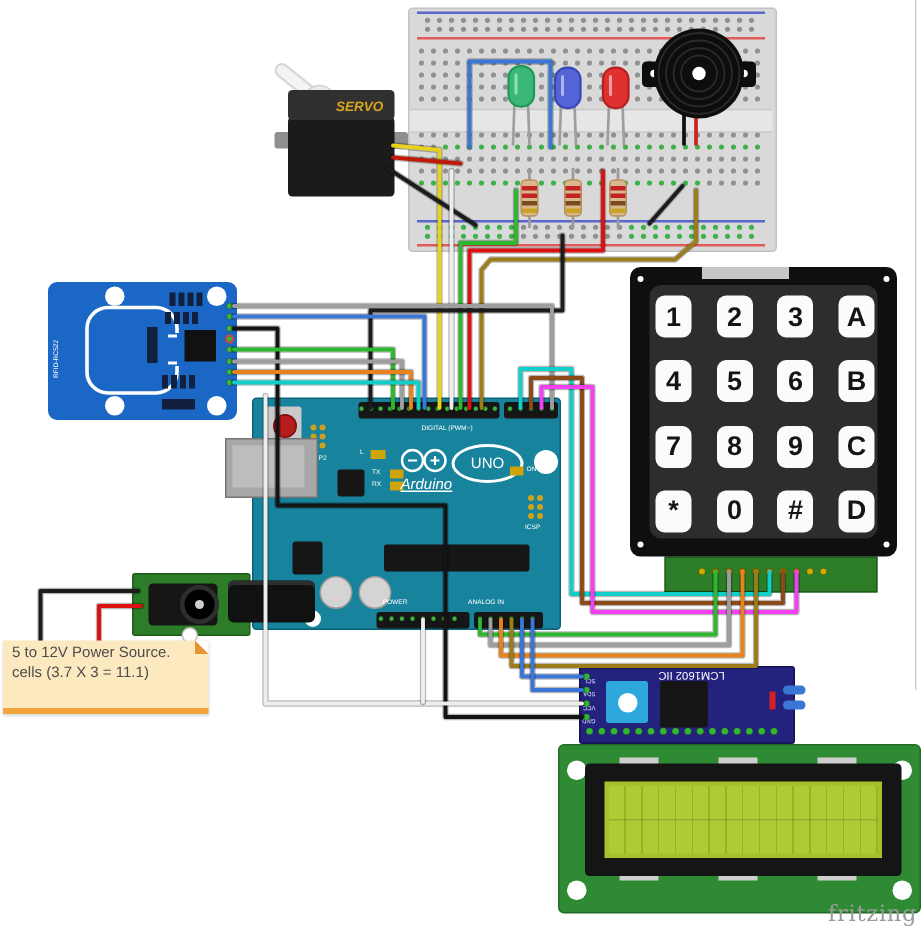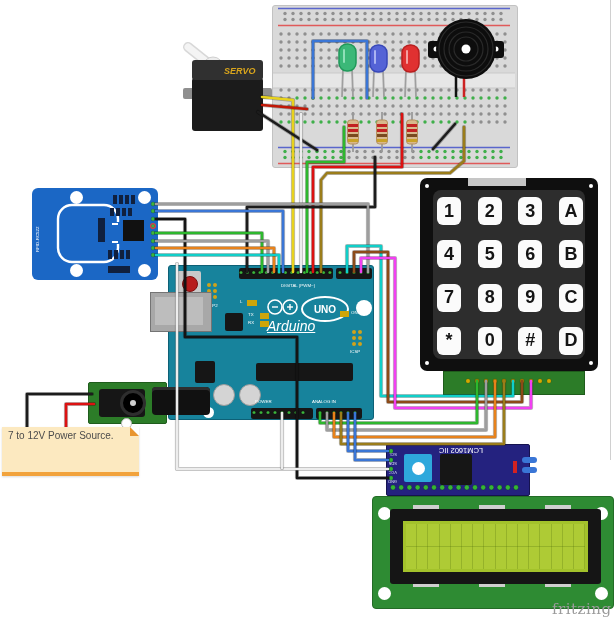--- a/index.html
+++ b/index.html
@@ -580,22 +580,22 @@
     <div class="abs t t5" style="left:79px;top:54px;">RX</div>
     <div class="abs" style="left:91px;top:55px;width:9px;height:6px;background:#cda50a;"></div>
     <svg class="abs" style="left:96px;top:32px;" width="36" height="18" viewBox="0 0 36 18">
       <circle cx="10" cy="9" r="7" fill="none" stroke="#ffffff" stroke-width="1.6"></circle>
       <circle cx="25" cy="9" r="7" fill="none" stroke="#ffffff" stroke-width="1.6"></circle>
       <line x1="7" y1="9" x2="13" y2="9" stroke="#ffffff" stroke-width="1.4"></line>
       <line x1="22" y1="9" x2="28" y2="9" stroke="#ffffff" stroke-width="1.4"></line>
       <line x1="25" y1="6" x2="25" y2="12" stroke="#ffffff" stroke-width="1.4"></line>
     </svg>
     <div class="abs" style="left:132px;top:30px;width:44px;height:22px;border:2px solid #ffffff;border-radius:50%;
-                display:flex;align-items:center;justify-content:center;color:#fff;font-size:10px;font-weight:bold;">UNO</div>
-    <div class="abs t" style="left:98px;top:52px;font-size:14px;font-style:italic;text-decoration:underline;">Arduino</div>
+                display:flex;align-items:center;justify-content:center;color:#fff;font-size:10px;font-weight:normal;">UNO</div>
+    <div class="abs t" style="left:98px;top:52px;font-size:10px;font-style:italic;text-decoration:underline;">Arduino</div>
     <div class="abs" style="left:171px;top:45px;width:9px;height:6px;background:#cda50a;"></div>
     <div class="abs t t5" style="left:182px;top:44px;">ON</div>
     <div class="abs" style="left:187px;top:34px;width:16px;height:16px;border-radius:50%;background:#ffffff;"></div>
     <div class="abs dotgrid" style="left:183px;top:64px;">
       <span class="golddot"></span>
         <span class="golddot"></span>
         <span class="golddot"></span>
       <span class="golddot"></span>
         <span class="golddot"></span>
         <span class="golddot"></span>
@@ -890,19 +890,20 @@
           <polyline points="94,404 66,404 66,430" fill="none" stroke="#dd1111" stroke-width="2.6" stroke-linecap="round" stroke-linejoin="round"></polyline>
         </g>
       </g>
   </svg>
 
   <div class="abs" style="left:610px;top:0;width:1px;height:460px;background:#d0d0d0;"></div>
 
   <div class="abs note" style="left:2px;top:427px;width:137px;height:49px;">
     <div class="fold"></div>
     <div style="padding:3px 0 0 6px;font-size:10px;line-height:12.5px;">
-      <div>7 to 12V Power Source.</div>
+      <div>5 to 12V Power Source.</div>
+      <div>cells (3.7 X 3 = 11.1)</div>
     </div>
     <div class="bar"></div>
   </div>
 
   <div id="fritzing-mark" class="abs" style="left:552px;top:600px;">fritzing</div>
 </div>
 
 </body></html>

